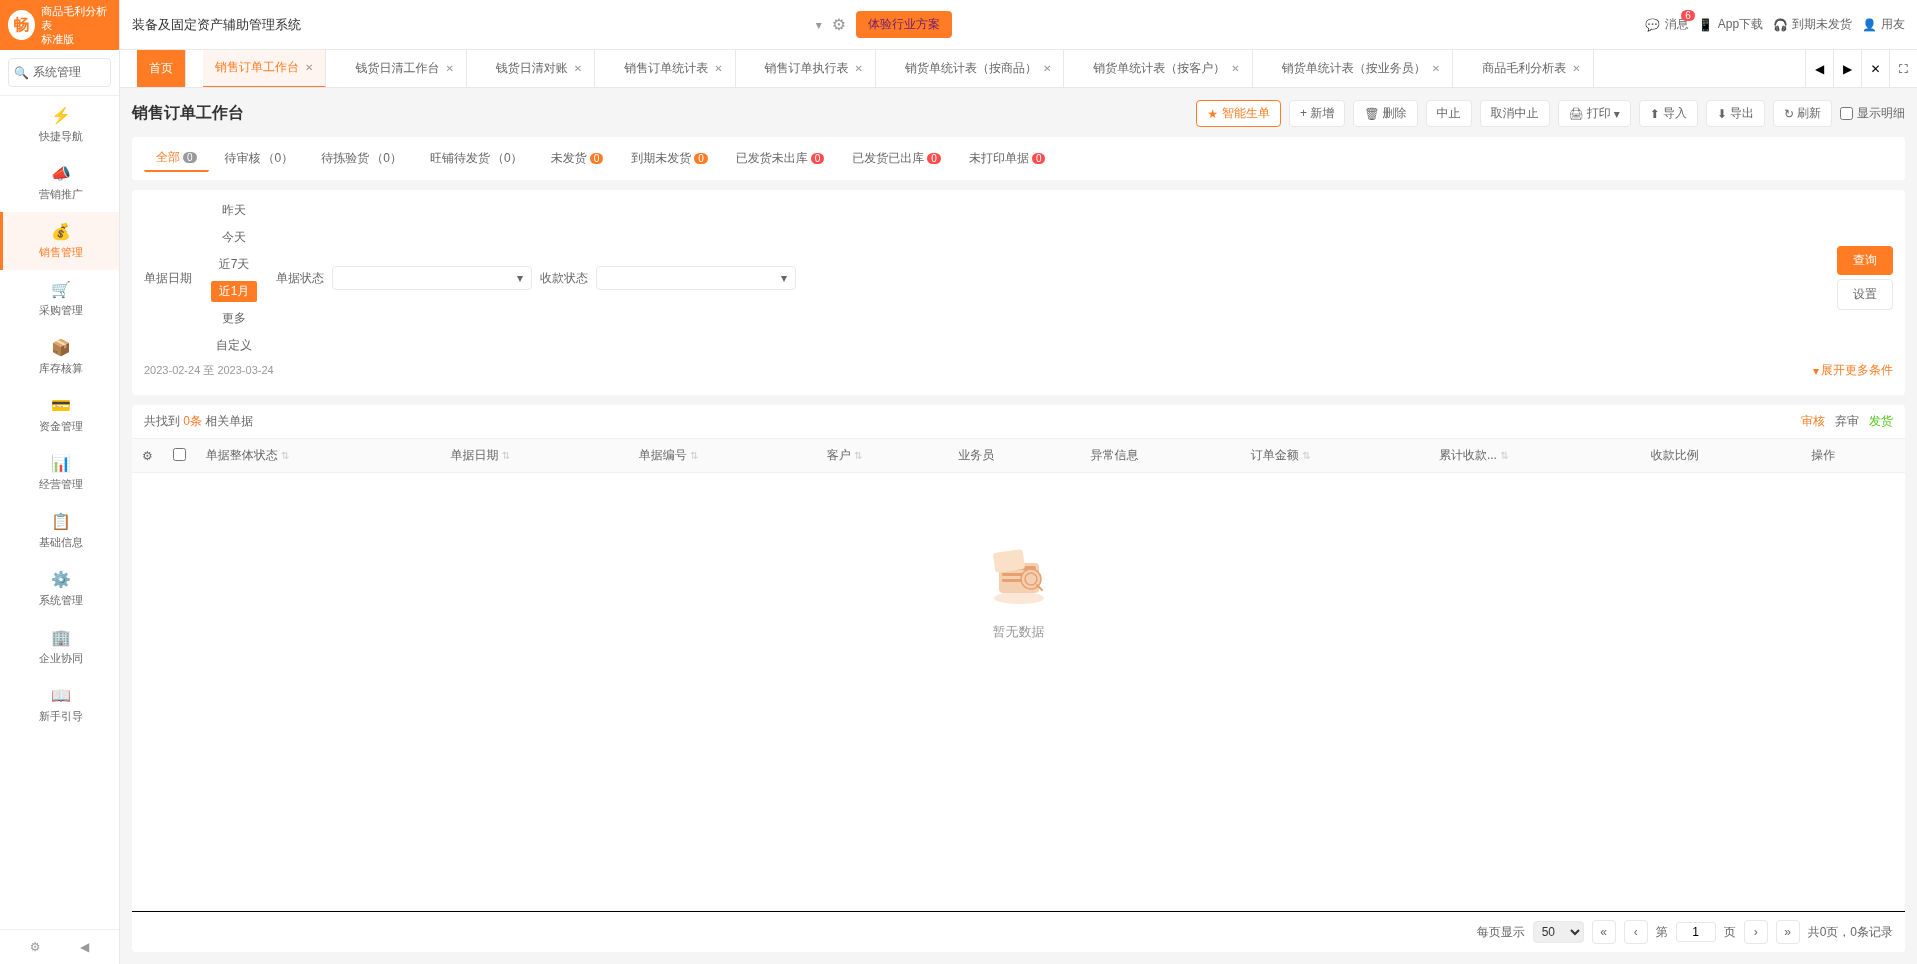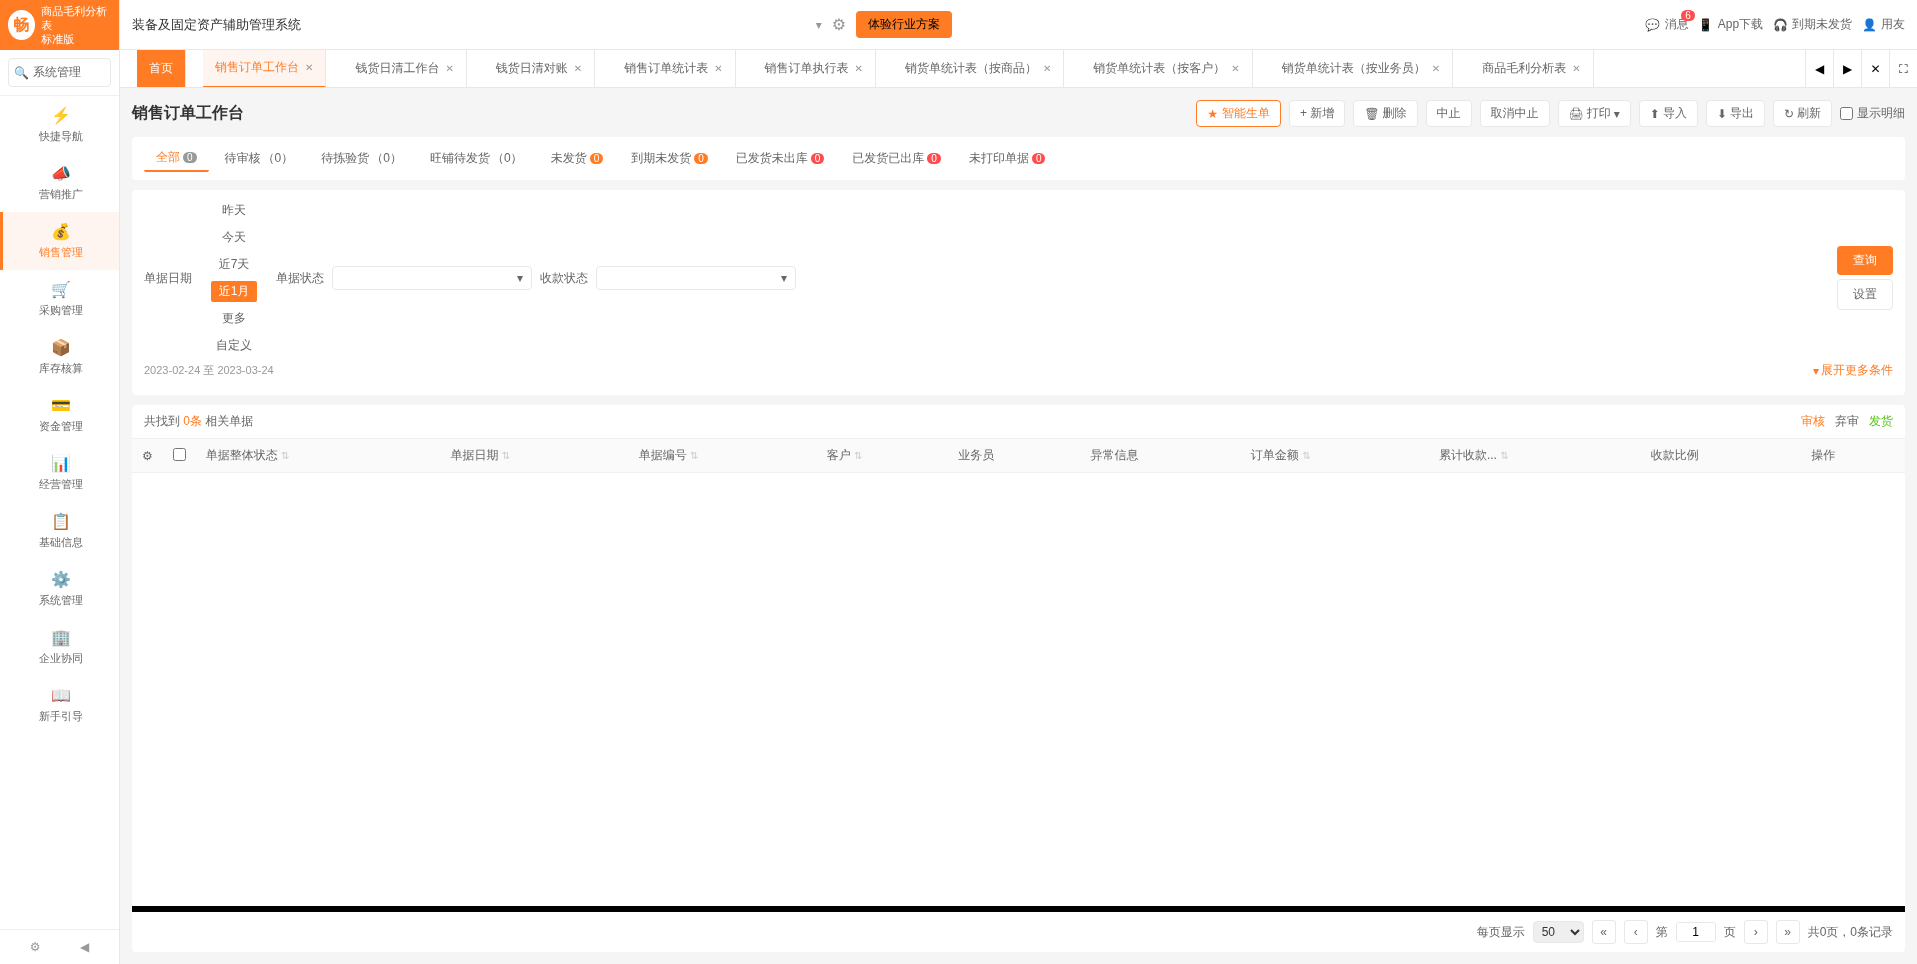--- a/index.html
+++ b/index.html
@@ -16,21 +16,21 @@
     .sidebar-nav-item.active { background: #fff5f0; color: #ff7c24; border-left-color: #ff7c24; }
     .sidebar-nav-item .nav-icon { font-size: 16px; }
     .sidebar-bottom { margin-top: auto; padding: 10px; display: flex; justify-content: space-around; border-top: 1px solid #f0f0f0; }
 
     
     .main { flex: 1; display: flex; flex-direction: column; overflow: hidden; }
 
     
     .top-header { height: 50px; background: #fff; border-bottom: 1px solid #e8e8e8; display: flex; align-items: center; padding: 0 12px; gap: 10px; }
     .app-title { color: #333; font-size: 13px; flex: 1; }
-    .header-btn-orange { background: #ff7c24; color: #000000; border: none; padding: 5px 12px; border-radius: 4px; cursor: pointer; font-size: 12px; }
+    .header-btn-orange { background: #ff7c24; color: #701a75; border: none; padding: 5px 12px; border-radius: 4px; cursor: pointer; font-size: 12px; }
     .header-icon-btn { display: flex; align-items: center; gap: 4px; cursor: pointer; color: #666; position: relative; }
     .badge { background: #ff4d4f; color: #fff; border-radius: 10px; padding: 0 4px; font-size: 10px; position: absolute; top: -6px; right: -6px; }
 
     
     .tab-bar { background: #fff; border-bottom: 1px solid #e8e8e8; display: flex; align-items: center; height: 38px; overflow: hidden; }
     .tab-item { padding: 0 12px; height: 38px; display: flex; align-items: center; gap: 6px; cursor: pointer; color: #666; font-size: 12px; border-right: 1px solid #e8e8e8; white-space: nowrap; flex-shrink: 0; margin-left: 17px; }
     .tab-item.active { background: #fff5f0; color: #ff7c24; border-bottom: 2px solid #ff7c24; }
     .tab-item.home { background: #ff7c24; color: #fff; }
     .tab-close { color: #999; font-size: 10px; cursor: pointer; }
     .tab-more { margin-left: auto; display: flex; align-items: center; }
@@ -78,21 +78,21 @@
 
     table { width: 100%; border-collapse: collapse; font-size: 12px; }
     .table-header { background: #fafafa; }
     table th { padding: 8px 10px; text-align: left; color: #666; font-weight: normal; border-bottom: 1px solid #f0f0f0; white-space: nowrap; }
     .sort-icon { color: #ccc; font-size: 10px; }
 
     
     .empty-state { flex: 1; display: flex; flex-direction: column; align-items: center; justify-content: center; color: #999; font-size: 13px; gap: 10px; padding: 60px 0; }
 
     
-    .pagination { padding: 8px 12px; display: flex; align-items: center; justify-content: flex-end; gap: 8px; border-top: 6px solid #000000; }
+    .pagination { padding: 8px 12px; display: flex; align-items: center; justify-content: flex-end; gap: 8px; border-top: 1px solid #000000; }
     .pagination-text { color: #666; font-size: 12px; }
     .page-size-select { border: 1px solid #e8e8e8; border-radius: 4px; padding: 2px 4px; font-size: 12px; color: #333; }
     .page-btn { width: 24px; height: 24px; border: 1px solid #e8e8e8; background: #fff; border-radius: 3px; cursor: pointer; display: flex; align-items: center; justify-content: center; color: #666; font-size: 12px; }
     .page-input { width: 40px; border: 1px solid #e8e8e8; border-radius: 3px; padding: 2px 4px; text-align: center; font-size: 12px; }
 
     .checkbox-col { width: 30px; }
     .settings-col { width: 30px; }
   </style>
 </head>
 <body>
@@ -400,20 +400,36 @@
               </th>
               <th>
                 <span>操作</span>
               </th>
             </tr>
           </thead>
           <tbody>
           </tbody>
         </table>
 
+        <div class="empty-state">
+          <div style="width:80px;height:80px;position:relative;">
+            <svg viewBox="0 0 80 80" width="80" height="80">
+              <ellipse cx="40" cy="65" rx="25" ry="6" fill="#f5d0b0" opacity="0.5"></ellipse>
+              <rect x="20" y="30" width="40" height="30" rx="4" fill="#f5d0b0"></rect>
+              <rect x="23" y="33" width="34" height="4" rx="2" fill="#e8a070"></rect>
+              <rect x="23" y="40" width="25" height="3" rx="1" fill="#e8a070"></rect>
+              <rect x="23" y="46" width="20" height="3" rx="1" fill="#e8a070"></rect>
+              <circle cx="52" cy="46" r="10" fill="#f5d0b0" stroke="#e8a070" stroke-width="1.5"></circle>
+              <circle cx="52" cy="46" r="6" fill="none" stroke="#e8a070" stroke-width="1.5"></circle>
+              <line x1="58" y1="52" x2="63" y2="57" stroke="#e8a070" stroke-width="2" stroke-linecap="round"></line>
+              <rect x="15" y="18" width="30" height="20" rx="3" fill="#fbe0c8" transform="rotate(-8 30 28)"></rect>
+            </svg>
+          </div>
+          <span>暂无数据</span>
+        </div>
       </div>
 
       <div class="pagination">
         <span class="pagination-text">每页显示</span>
         <select class="page-size-select">
           <option>10</option>
           <option>20</option>
           <option selected="">50</option>
           <option>100</option>
         </select>

